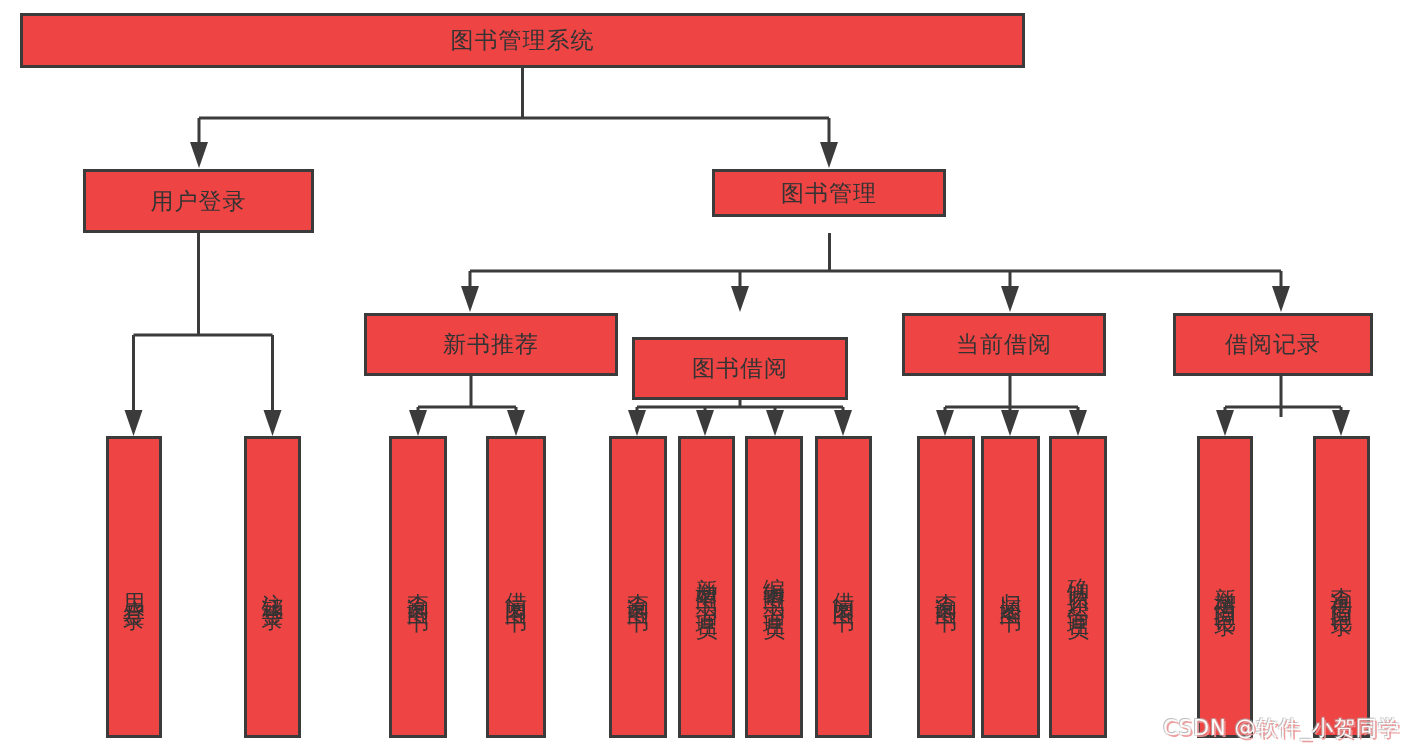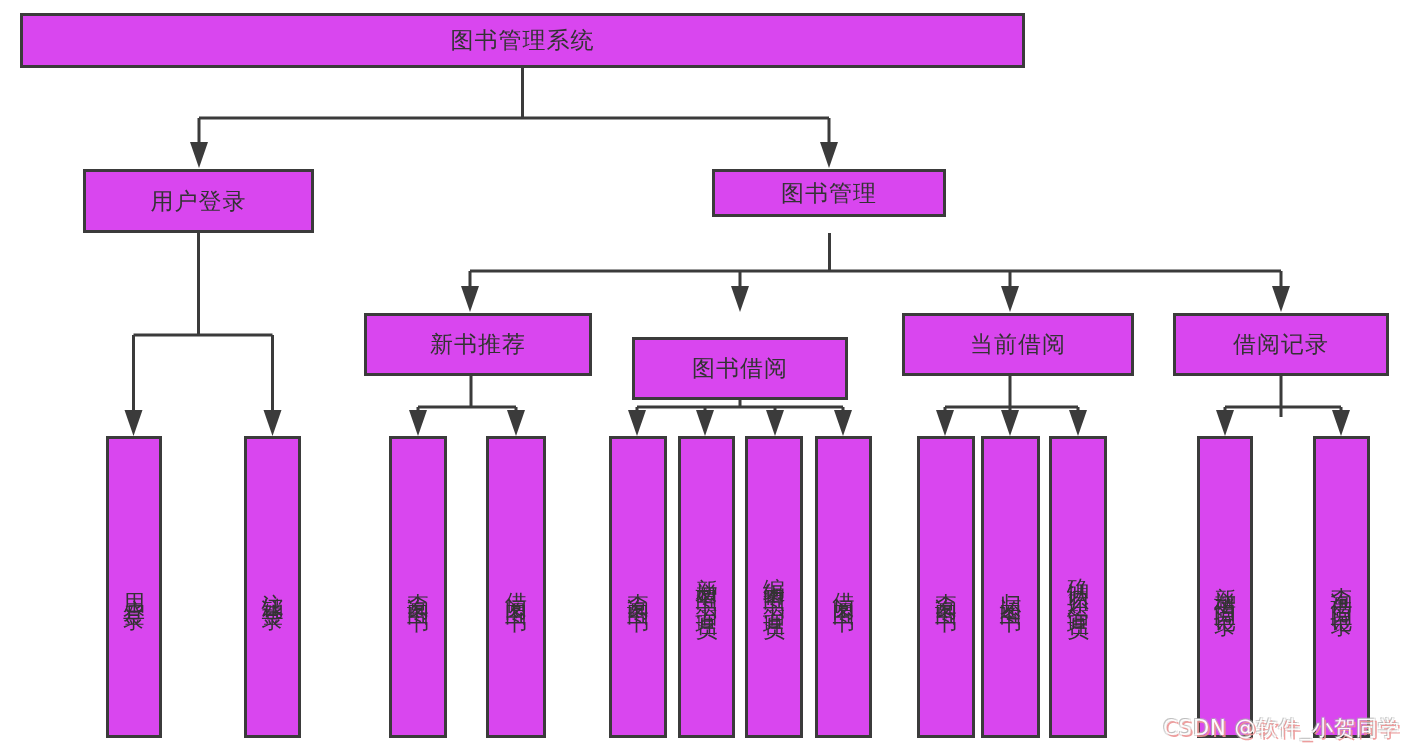--- a/index.html
+++ b/index.html
@@ -7,21 +7,21 @@
     position:relative;
     width:1405px;height:747px;
     background:#ffffff;
     font-family:"DejaVu Sans","Liberation Sans",sans-serif;
     overflow:hidden;
   }
   .box{
     position:absolute;
     box-sizing:border-box;
     border:3px solid #3b3b3b;
-    background:#d946ef;
+    background:#ef4444;
     display:flex;align-items:center;justify-content:center;
     color:#333333;
   }
   .hbox{font-size:23px;letter-spacing:1px;}
   .leaf{top:436px;height:302px;}
   .leaf .vtext{
     writing-mode:vertical-rl;
     text-orientation:upright;
     font-size:22px;
     letter-spacing:6px;
@@ -88,30 +88,30 @@
     <span>图书管理系统</span>
   </div>
 
   <div class="box hbox" style="left:83px;top:169px;width:231px;height:64px;">
     <span>用户登录</span>
   </div>
   <div class="box hbox" style="left:712px;top:169px;width:234px;height:48px;">
     <span>图书管理</span>
   </div>
 
-  <div class="box hbox" style="left:364px;top:313px;width:228px;height:63px;">
+  <div class="box hbox" style="left:364px;top:313px;width:254px;height:63px;">
     <span>新书推荐</span>
   </div>
   <div class="box hbox" style="left:632px;top:313px;width:216px;height:63px;margin-top:24px;">
     <span>图书借阅</span>
   </div>
-  <div class="box hbox" style="left:902px;top:313px;width:232px;height:63px;">
+  <div class="box hbox" style="left:902px;top:313px;width:204px;height:63px;">
     <span>当前借阅</span>
   </div>
-  <div class="box hbox" style="left:1173px;top:313px;width:216px;height:63px;">
+  <div class="box hbox" style="left:1173px;top:313px;width:200px;height:63px;">
     <span>借阅记录</span>
   </div>
 
   <div class="box leaf" style="left:106px;width:56px;">
     <span class="vtext">用户登录</span>
   </div>
   <div class="box leaf" style="left:244px;width:57px;">
     <span class="vtext">注销登录</span>
   </div>
 

